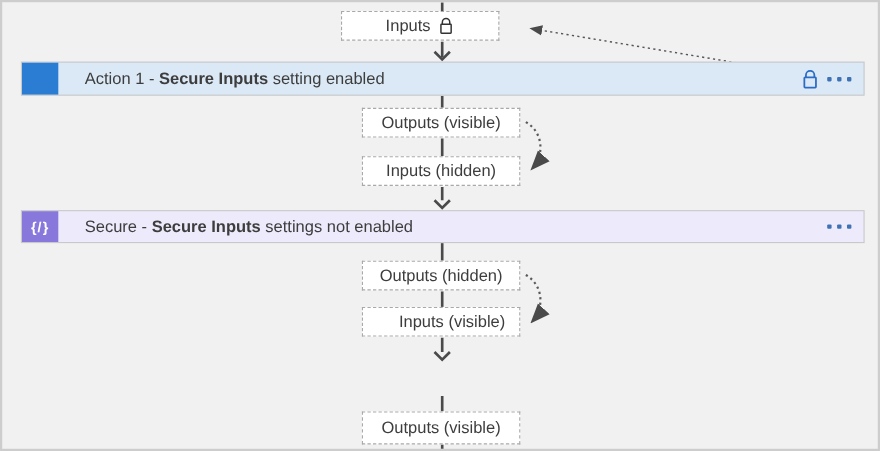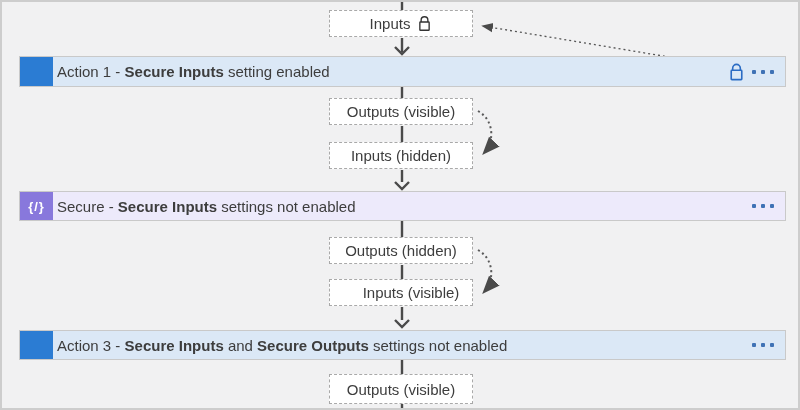--- a/index.html
+++ b/index.html
@@ -9,35 +9,35 @@
     font-family:"Liberation Sans",sans-serif;color:#3d3d3d;
   }
   .overlay{position:absolute;left:0;top:0;width:800px;height:410px;pointer-events:none;}
 
   .databox{
     position:absolute;left:327px;width:144px;height:27px;box-sizing:border-box;
     background:#ffffff;border:1px dashed #a9a9a9;
     display:flex;align-items:center;justify-content:center;gap:7px;
     font-size:15px;color:#3d3d3d;white-space:nowrap;
   }
-  .topbox{left:327px;top:8px;align-items:center;}
+  .topbox{left:308px;top:8px;align-items:center;}
 
   .action-row{
     position:absolute;left:17px;width:767px;height:31px;box-sizing:border-box;
     border:1px solid #c9c9c9;display:flex;align-items:center;
   }
   .row-blue{background:#dbe8f6;}
   .row-purple{background:#edeafb;}
   .row-icon{
     flex:none;width:33px;height:100%;
     display:flex;align-items:center;justify-content:center;
   }
   .icon-blue{background:#2b7cd3;}
   .icon-purple{background:#8878dc;color:#ffffff;font-size:13px;font-weight:bold;letter-spacing:1px;}
-  .row-label{padding-left:4px;font-size:15px;white-space:nowrap;}
+  .row-label{padding-left:24px;font-size:15px;white-space:nowrap;}
   .seg-b{font-weight:700;}
   .seg-i{}
 
   .row-lock{position:absolute;right:40px;top:50%;transform:translateY(-50%);display:flex;}
   .dots{position:absolute;right:11px;top:50%;transform:translateY(-50%);display:flex;gap:5px;}
   .dots i{display:block;width:4px;height:4px;background:#3f72b5;border-radius:1px;}
 </style>
 </head>
 <body>
 
@@ -115,27 +115,18 @@
   </div>
 
   <div class="databox" style="top:235px;align-items:center;">
     <span>Outputs (hidden)</span>
   </div>
 
   <div class="databox" style="top:277px;padding-left:20px;">
     <span>Inputs (visible)</span>
   </div>
 
-  <div class="action-row row-blue" style="top:328px;height:30px;">
-    <div class="row-icon icon-blue"></div>
-    <div class="row-label"><span>Action 3 - </span><span class="seg-b">Secure Inputs</span><span> and </span><span class="seg-b">Secure Outputs</span><span> settings </span><span class="seg-i">not enabled</span></div>
-    <span class="dots">
-        <i></i>
-        <i></i>
-        <i></i>
-      </span>
-  </div>
 
   <div class="databox" style="top:372px;height:30px;">
     <span>Outputs (visible)</span>
   </div>
 
 </div>
 
 </body></html>

